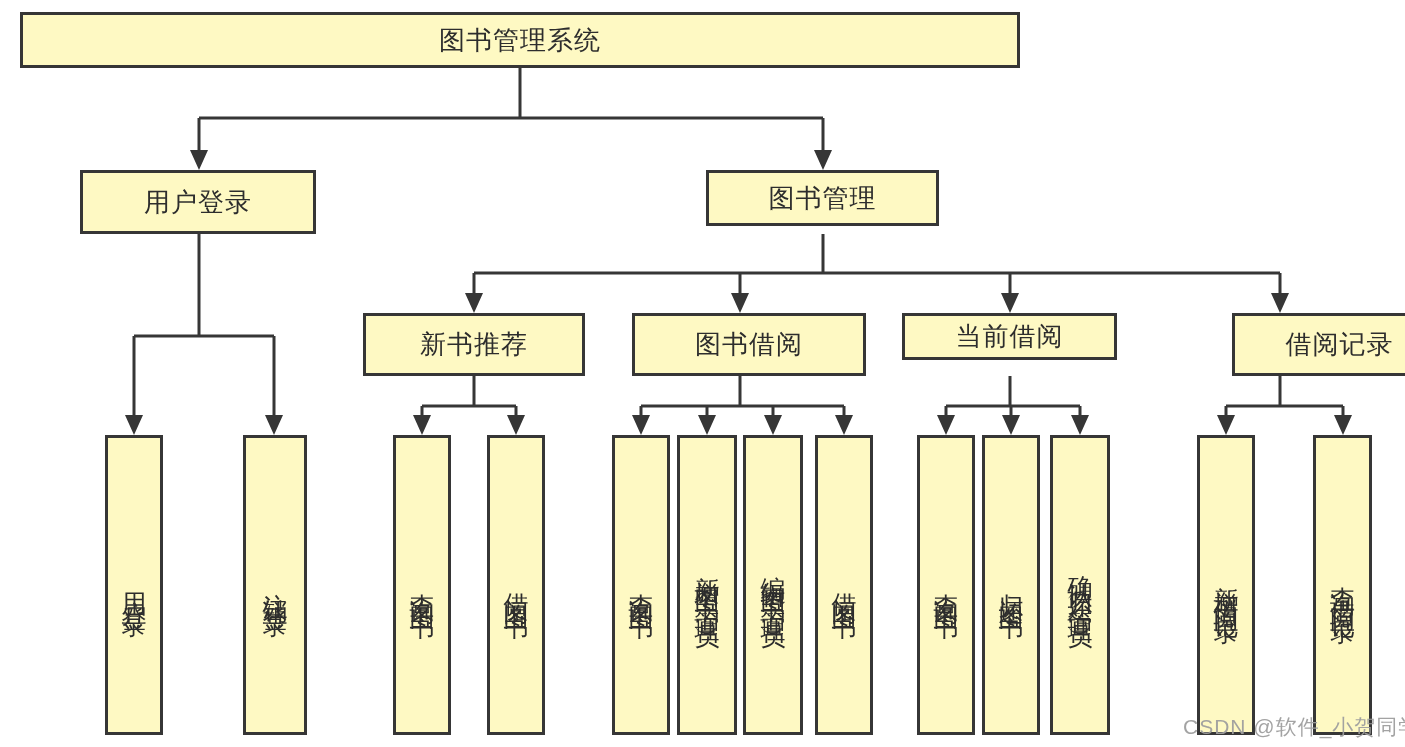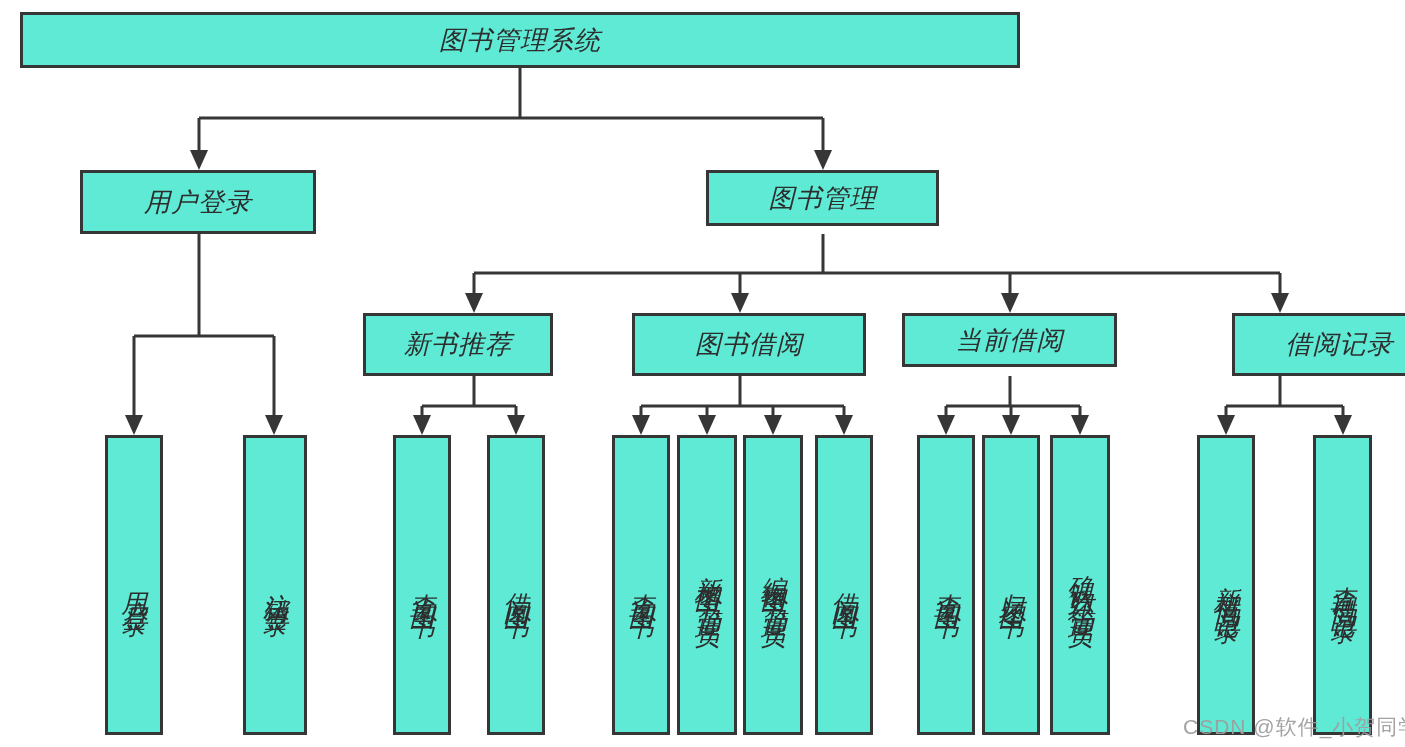--- a/index.html
+++ b/index.html
@@ -10,28 +10,27 @@
     font-family: "Liberation Sans", sans-serif;
     overflow: hidden;
   }
   #connectors {
     position: absolute; left: 0; top: 0; z-index: 1;
     pointer-events: none;
   }
   .box {
     position: absolute;
     box-sizing: border-box;
-    background: #5eead4;
+    background: #fef9c3;
     border: 3px solid #363636;
     display: flex;
     align-items: center;
     justify-content: center;
     color: #2d2d2d;
     z-index: 2;
-    font-style: italic;
   }
   .h-label { font-size: 26px; letter-spacing: 1px; }
   .leaf {
     writing-mode: vertical-rl;
     text-orientation: mixed;
     font-size: 25px;
     letter-spacing: 7px;
     line-height: 1;
     padding-top: 4px;
   }
@@ -66,23 +65,23 @@
            M937 415 L955 415 L946 435 Z M1002 415 L1020 415 L1011 435 Z
            M1071 415 L1089 415 L1080 435 Z M1217 415 L1235 415 L1226 435 Z
            M1334 415 L1352 415 L1343 435 Z" fill="#363636" stroke="none"></path>
 </svg>
 
 <div class="box h-label" style="left:20px; top:12px; width:1000px; height:56px;">图书管理系统</div>
 
 <div class="box h-label" style="left:80px; top:170px; width:236px; height:64px;">用户登录</div>
 <div class="box h-label" style="left:706px; top:170px; width:233px; height:56px;">图书管理</div>
 
-<div class="box h-label" style="left:363px; top:313px; width:190px; height:63px;">新书推荐</div>
+<div class="box h-label" style="left:363px; top:313px; width:222px; height:63px;">新书推荐</div>
 <div class="box h-label" style="left:632px; top:313px; width:234px; height:63px;">图书借阅</div>
-<div class="box h-label" style="left:902px; top:313px; width:215px; height:54px;">当前借阅</div>
+<div class="box h-label" style="left:902px; top:313px; width:215px; height:47px;">当前借阅</div>
 <div class="box h-label" style="left:1232px; top:313px; width:215px; height:63px;">借阅记录</div>
 
 <div class="box leaf" style="left:105px; top:435px; width:58px; height:300px;">用户登录</div>
 <div class="box leaf" style="left:243px; top:435px; width:64px; height:300px;">注销登录</div>
 
 <div class="box leaf" style="left:393px; top:435px; width:58px; height:300px;">查询图书</div>
 <div class="box leaf" style="left:487px; top:435px; width:58px; height:300px;">借阅图书</div>
 
 <div class="box leaf" style="left:612px; top:435px; width:58px; height:300px;">查询图书</div>
 <div class="box leaf" style="left:677px; top:435px; width:60px; height:300px;">新增图书（管理员）</div>

